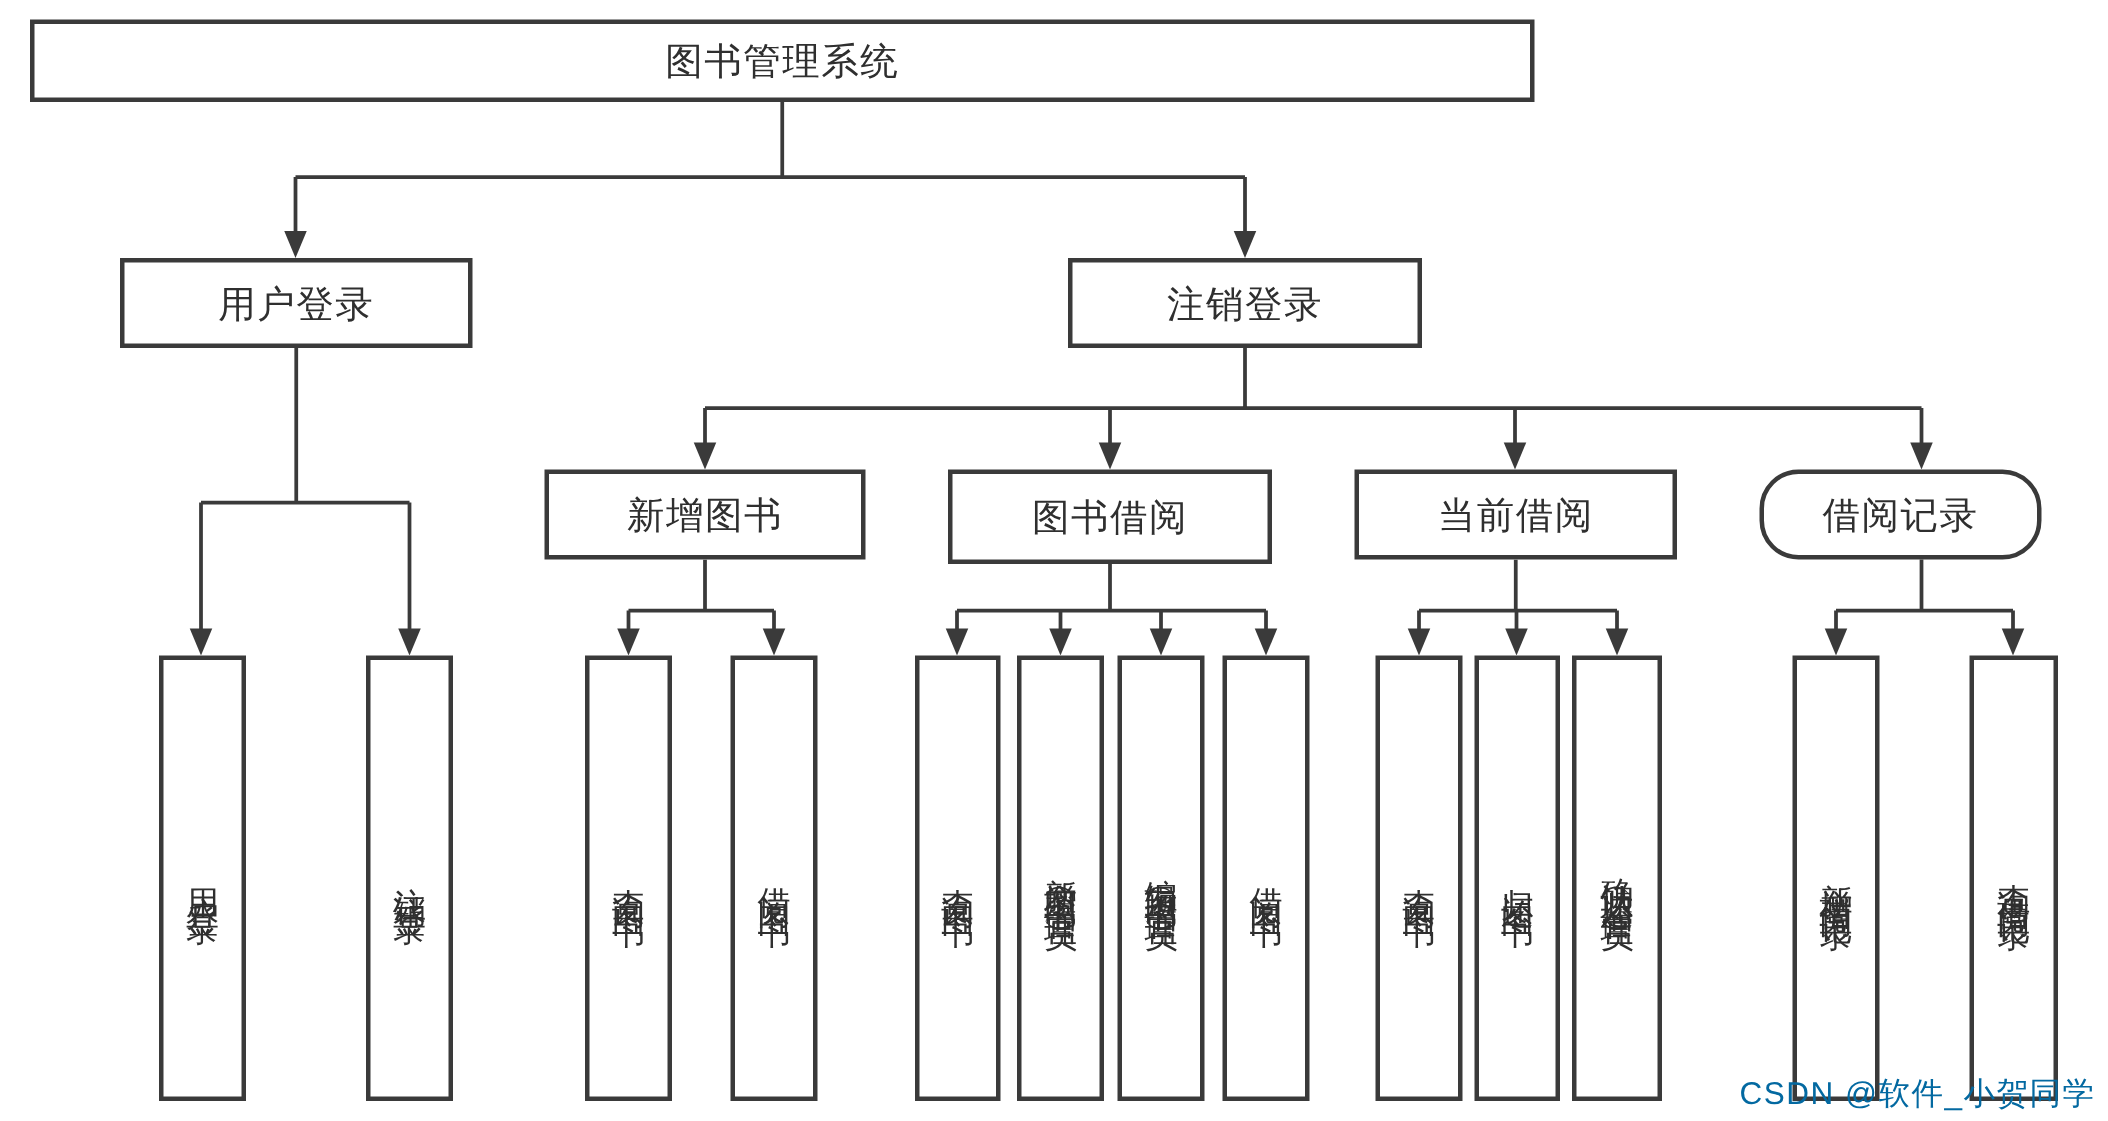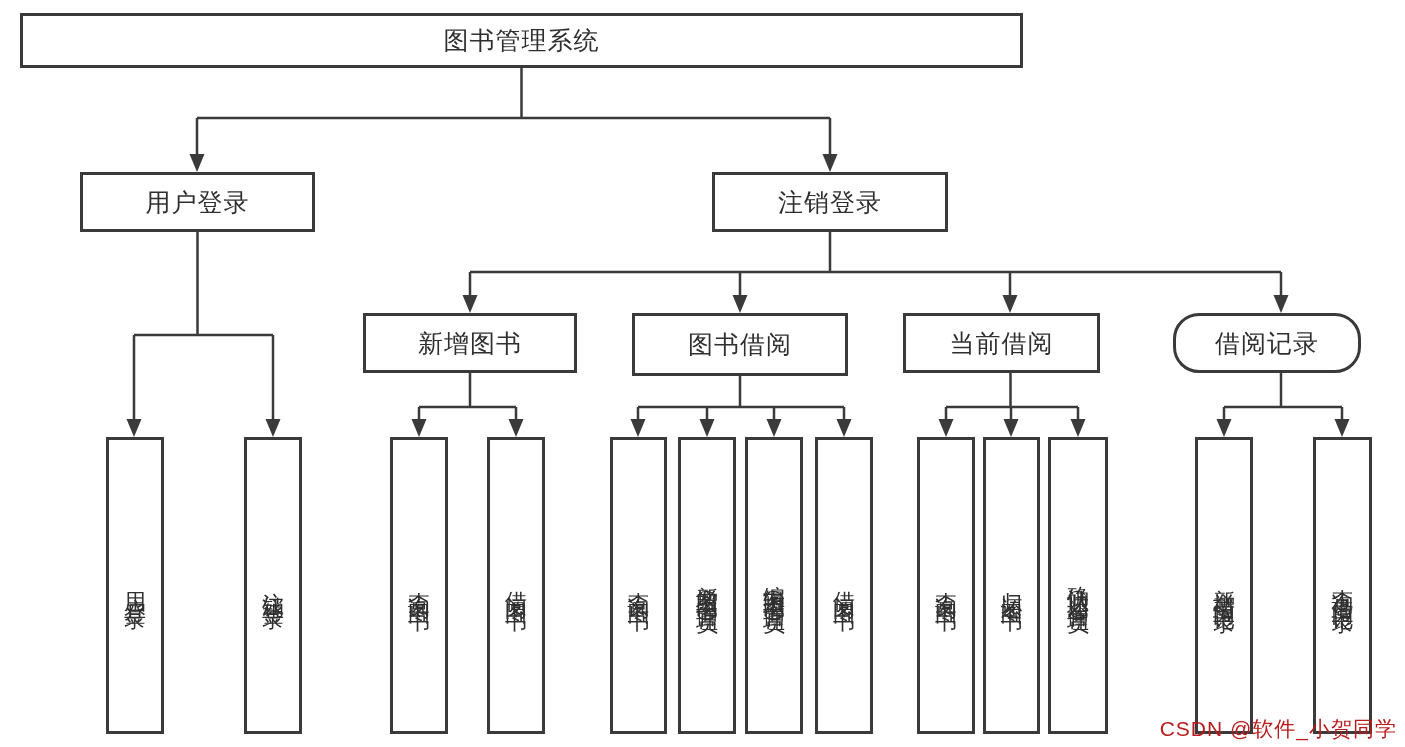--- a/index.html
+++ b/index.html
@@ -35,21 +35,21 @@
     text-orientation: mixed;
     font-size: 22px;
     letter-spacing: 6px;
     line-height: 1;
   }
   .watermark {
     position: absolute;
     right: 8px;
     bottom: 4px;
     font-size: 21px;
-    color: #b91c1c;
+    color: #0369a1;
     letter-spacing: 1px;
     white-space: nowrap;
   }
 </style>
 </head>
 <body>
 
 <div class="canvas">
 
   <svg class="connectors" viewBox="0 0 1405 747" xmlns="http://www.w3.org/2000/svg">
@@ -85,21 +85,21 @@
     </g>
   </svg>
 
   <div class="node h-node" style="left:20px; top:13px; width:1003px; height:55px;">图书管理系统</div>
 
   <div class="node h-node" style="left:80px; top:172px; width:235px; height:60px;">用户登录</div>
   <div class="node h-node" style="left:712px; top:172px; width:236px; height:60px;">注销登录</div>
 
   <div class="node h-node" style="left:363px; top:313px; width:214px; height:60px;">新增图书</div>
   <div class="node h-node" style="left:632px; top:313px; width:216px; height:63px;">图书借阅</div>
-  <div class="node h-node" style="left:903px; top:313px; width:197px; height:60px;">当前借阅</div>
+  <div class="node h-node" style="left:903px; top:313px; width:215px; height:60px;">当前借阅</div>
   <div class="node h-node" style="left:1173px; top:313px; width:188px; height:60px;border-radius:26px;">借阅记录</div>
 
   <div class="node v-node" style="left:106px; top:437px; width:58px; height:297px;">用户登录</div>
   <div class="node v-node" style="left:244px; top:437px; width:58px; height:297px;">注销登录</div>
 
   <div class="node v-node" style="left:390px; top:437px; width:58px; height:297px;">查询图书</div>
   <div class="node v-node" style="left:487px; top:437px; width:58px; height:297px;">借阅图书</div>
 
   <div class="node v-node" style="left:610px; top:437px; width:57px; height:297px;">查询图书</div>
   <div class="node v-node" style="left:678px; top:437px; width:58px; height:297px; letter-spacing:4px;">新增图书（管理员）</div>

